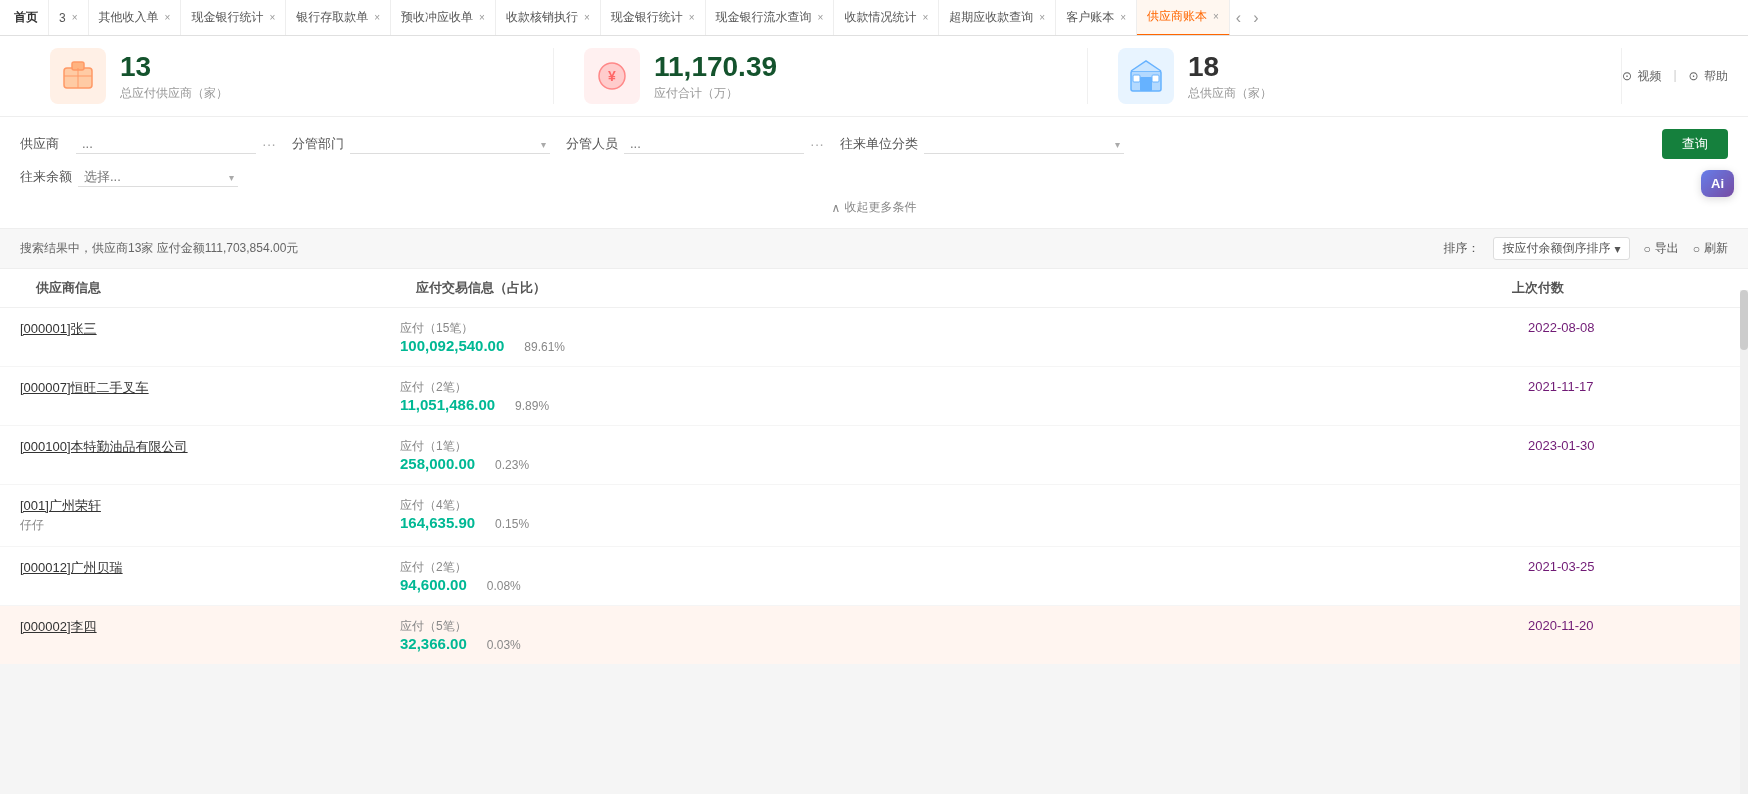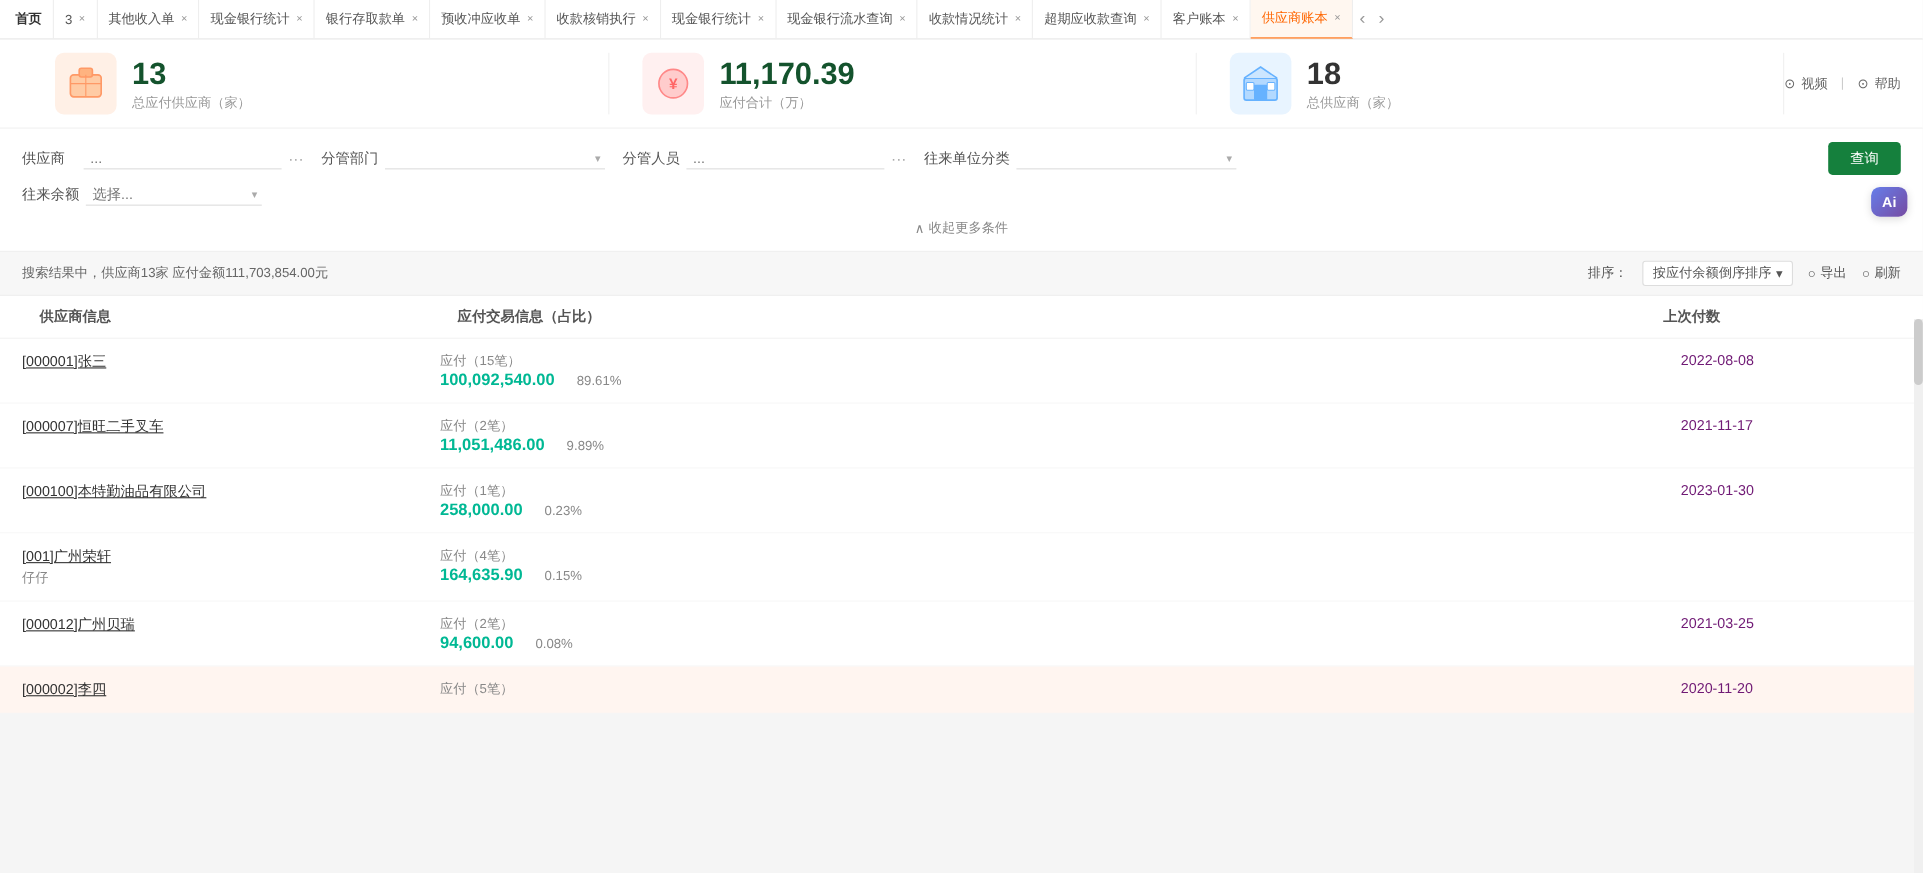--- a/index.html
+++ b/index.html
@@ -571,20 +571,24 @@
       <span class="last-pay-date">2021-03-25</span>
     </div>
   </div>
 
   <div class="table-row highlighted">
     <div class="col-supplier">
       <div class="supplier-link">[000002]李四</div>
     </div>
     <div class="col-trade">
       <div class="trade-label">应付（5笔）</div>
+      <div class="trade-row">
+        <span class="trade-amount">32,366.00</span>
+        <span class="trade-percent">0.03%</span>
+      </div>
     </div>
     <div class="col-last-pay">
       <span class="last-pay-date">2020-11-20</span>
     </div>
   </div>
 </div>
 
 <div class="ai-badge">Ai</div>
 
 <div class="scrollbar-track">

